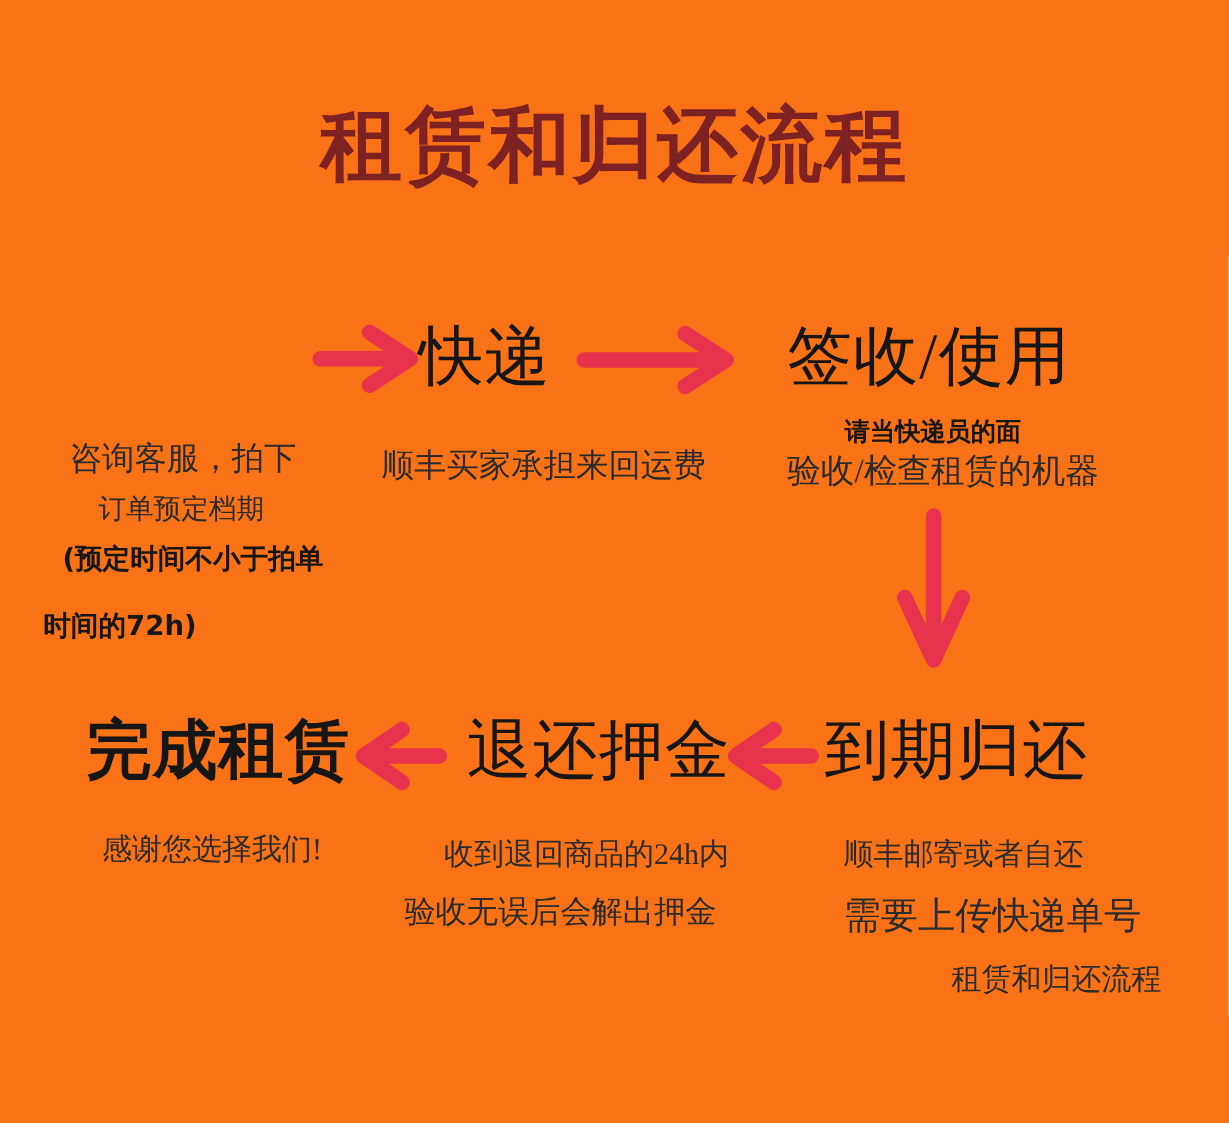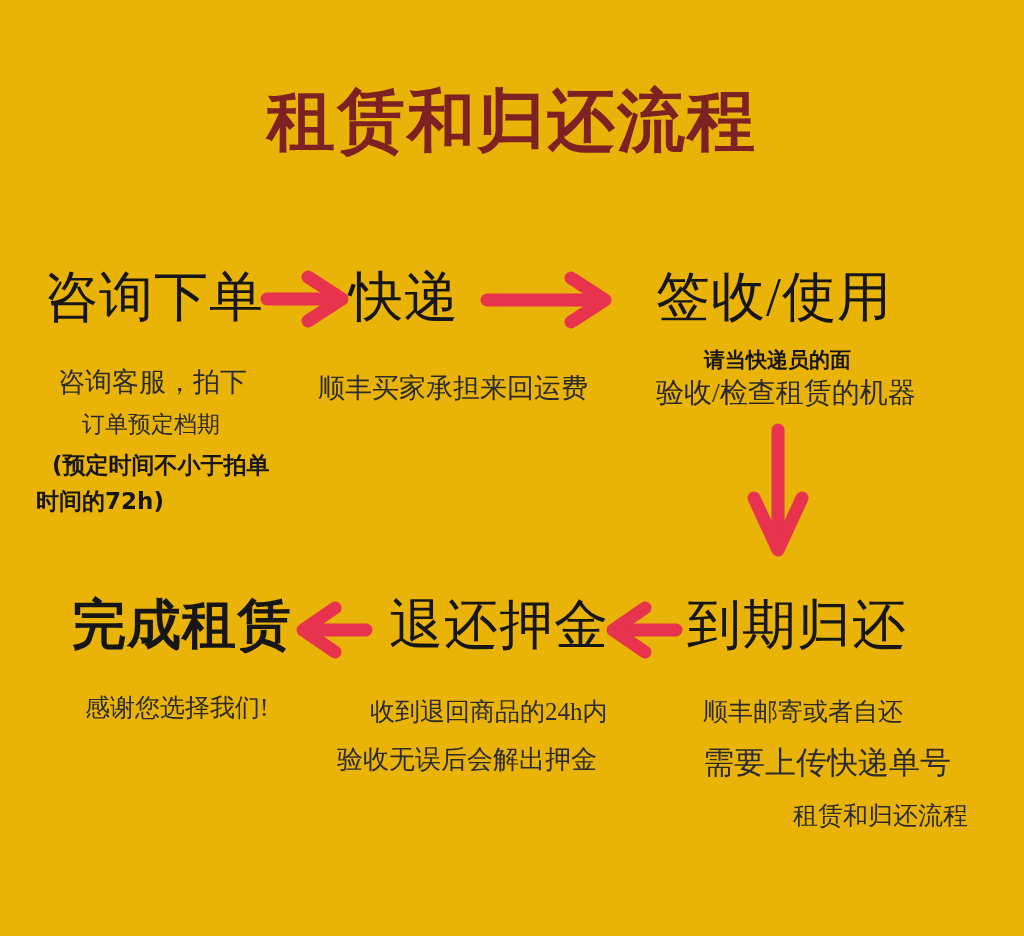--- a/index.html
+++ b/index.html
@@ -4,21 +4,21 @@
 <style>
   html, body {
     margin: 0;
     padding: 0;
     background: #ffffff;
   }
   .canvas {
     position: relative;
     width: 1024px;
     height: 936px;
-    background: #eab308;
+    background: #f97316;
     overflow: hidden;
     font-family: "Liberation Serif", "DejaVu Serif", serif;
   }
   .abs { position: absolute; white-space: nowrap; }
 
   .title {
     left: 0; top: 76px; width: 100%;
     text-align: center;
     font-size: 68px;
     font-weight: 700;
@@ -49,21 +49,21 @@
   .t-consult  { left: 44px;  top: 268px; }
   .t-express  { left: 349px; top: 268px; }
   .t-sign     { left: 656px; top: 268px; }
   .t-complete { left: 72px;  top: 596px; }
   .t-refund   { left: 389px; top: 596px; }
   .t-return   { left: 687px; top: 596px; }
 
   .consult-line1 { left: 58px;  top: 364px; font-size: 27px; }
   .consult-line2 { left: 82px;  top: 409px; font-size: 23px; }
   .consult-note1 { left: 52px;  top: 450px; font-size: 23px; }
-  .consult-note2 { left: 36px;  top: 486px; font-size: 23px; }
+  .consult-note2 { left: 36px;  top: 506px; font-size: 23px; }
   .express-desc  { left: 318px; top: 370px; font-size: 27px; }
   .sign-note     { left: 704px; top: 346px; font-size: 21px; }
   .sign-desc     { left: 656px; top: 374px; font-size: 28px; }
   .complete-desc { left: 85px;  top: 691px; font-size: 25px; }
   .refund-line1  { left: 370px; top: 695px; font-size: 25px; }
   .refund-line2  { left: 337px; top: 742px; font-size: 26px; }
   .return-line1  { left: 703px; top: 695px; font-size: 25px; }
   .return-line2  { left: 703px; top: 742px; font-size: 31px; }
   .return-line3  { left: 793px; top: 799px; font-size: 25px; }
   .return-line4  { left: 791px; top: 849px; font-size: 25px; }
@@ -82,21 +82,20 @@
     stroke-linejoin: round;
   }
 </style>
 </head>
 <body>
 
 <div class="canvas">
 
   <div class="abs title">租赁和归还流程</div>
 
-  <div class="abs heading t-consult">咨询下单</div>
 
   <svg class="arrow a-right-1" width="94" height="62" viewBox="0 0 94 62">
     <line class="arrow-stroke" x1="9" y1="31" x2="66" y2="31" stroke-width="13"></line>
     <polyline class="arrow-stroke" points="50,9 84,31 50,53" stroke-width="13"></polyline>
   </svg>
 
   <div class="abs heading t-express">快递</div>
 
   <svg class="arrow a-right-2" width="138" height="62" viewBox="0 0 138 62">
     <line class="arrow-stroke" x1="10" y1="31" x2="110" y2="31" stroke-width="13"></line>

